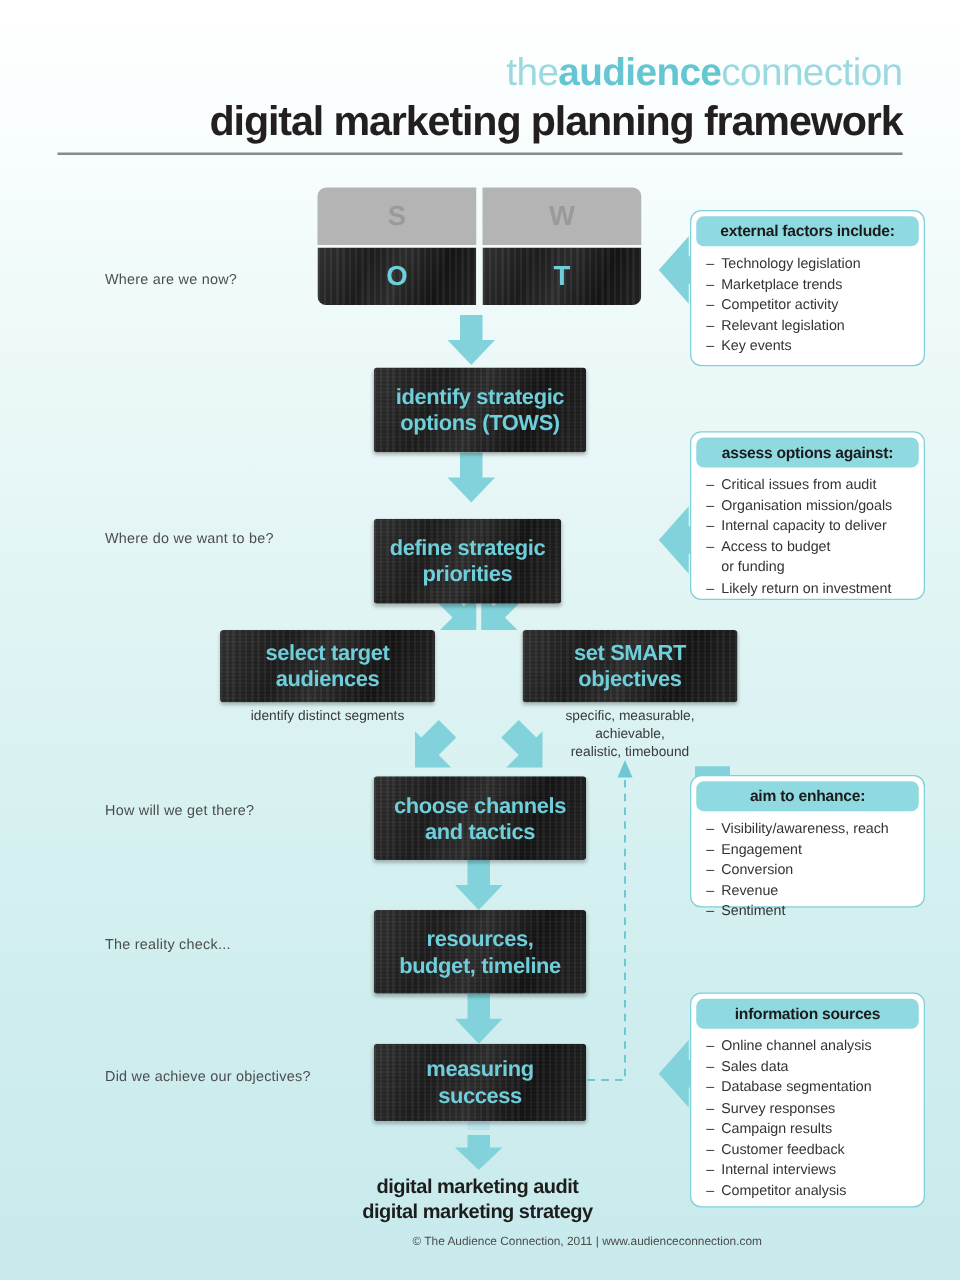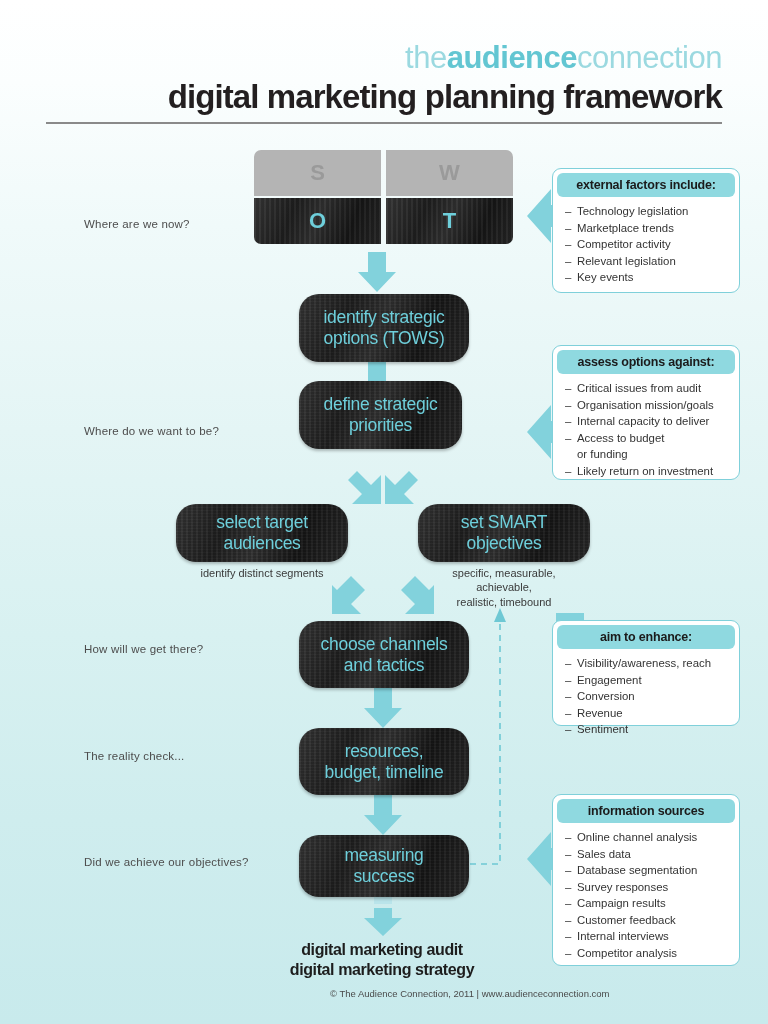--- a/index.html
+++ b/index.html
@@ -39,29 +39,29 @@
   
   .q{
     position:absolute;
     font-size:11.5px;color:#4d4d4d;
     letter-spacing:0.2px;white-space:nowrap;
   }
 
   
   .node{
     position:absolute;
-    border-radius:20px;
+    border-radius:3px;
     background:
       repeating-linear-gradient(90deg, rgba(255,255,255,.045) 0 2px, rgba(0,0,0,.05) 2px 5px),
       repeating-linear-gradient(0deg, rgba(255,255,255,.025) 0 1px, rgba(0,0,0,.04) 1px 3px),
       linear-gradient(110deg,#343434 0%,#1d1d1d 28%,#2f2f2f 48%,#151515 72%,#262626 100%);
     box-shadow:0 2px 3px rgba(0,0,0,.25);
     display:flex;align-items:center;justify-content:center;
     text-align:center;
-    color:#6ecfdb;font-weight:normal;
+    color:#6ecfdb;font-weight:bold;
     font-size:17.5px;line-height:1.18;
     letter-spacing:-0.3px;
   }
 
   
   .swot{position:absolute;left:254px;top:150px;width:259px;height:96px;}
   .swot-cell{
     position:absolute;width:127px;height:46px;
     display:flex;align-items:center;justify-content:center;
     font-size:22px;font-weight:bold;
@@ -211,21 +211,21 @@
     <div class="swot-cell swot-bot sc-t">T</div>
   </div>
 
   <div class="node" style="left:299px;top:294px;width:170px;height:68px;">
     <div>
       <div>identify strategic</div>
       <div>options (TOWS)</div>
     </div>
   </div>
 
-  <div class="node" style="left:299px;top:381px;width:163px;height:68px;">
+  <div class="node" style="left:299px;top:415px;width:150px;height:68px;">
     <div>
       <div>define strategic</div>
       <div>priorities</div>
     </div>
   </div>
 
   <div class="node" style="left:176px;top:504px;width:172px;height:58px;">
     <div>
       <div>select target</div>
       <div>audiences</div>

